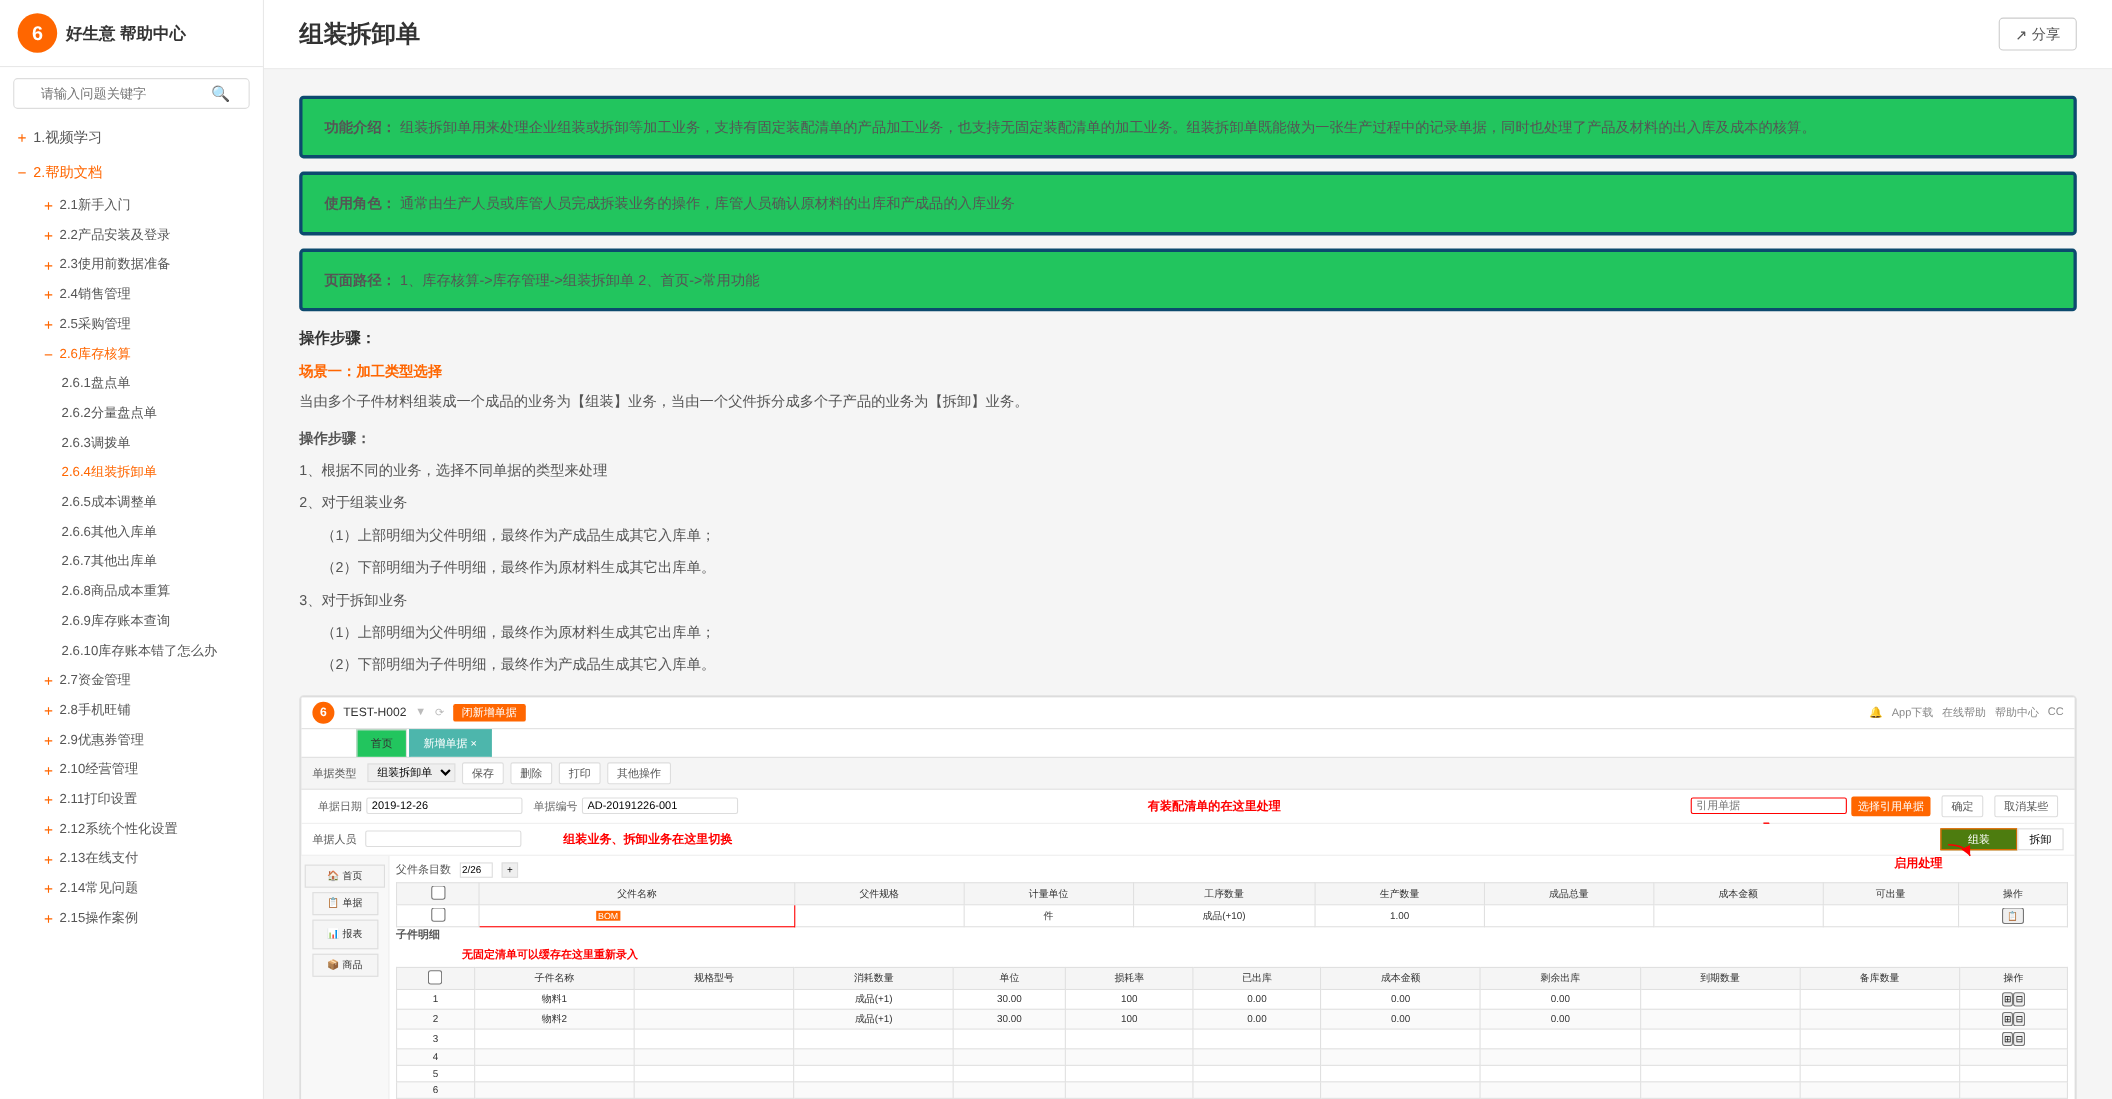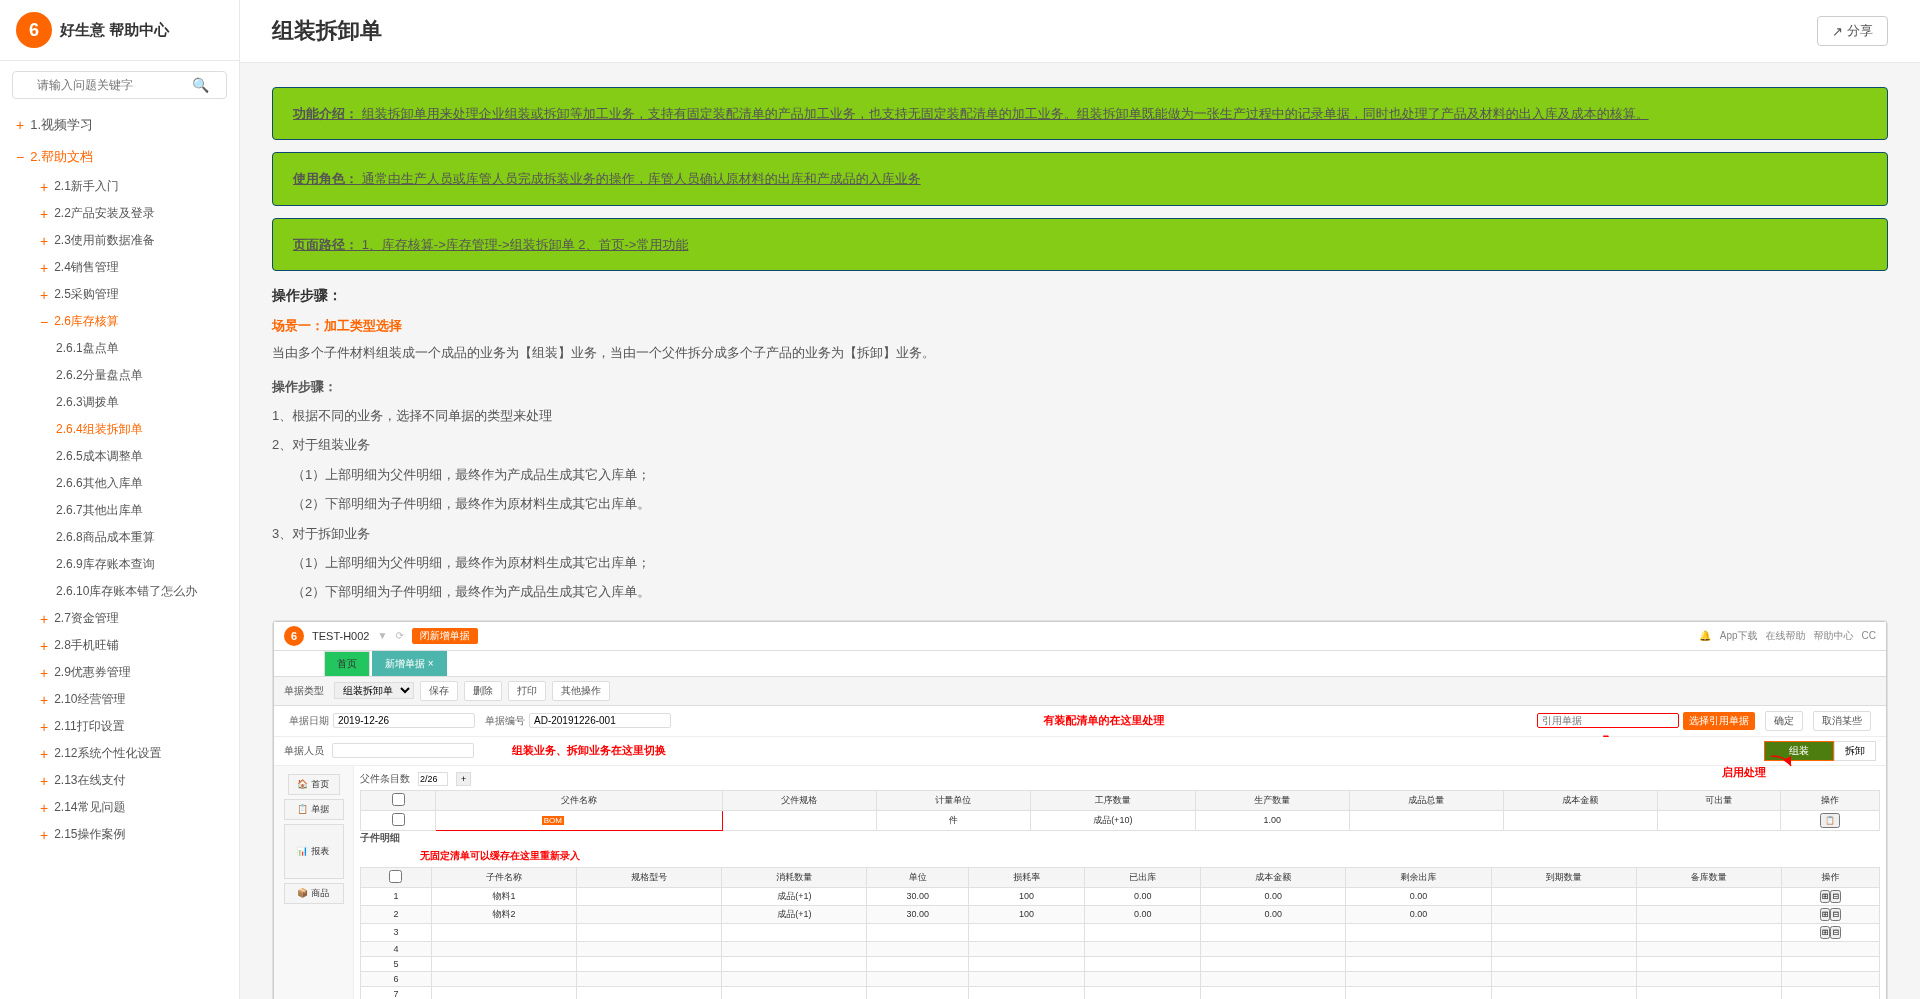--- a/index.html
+++ b/index.html
@@ -91,29 +91,28 @@
       font-size: 13px;
       color: #555;
       display: flex; align-items: center; gap: 4px;
     }
 
     .content-body {
       padding: 24px 32px;
       flex: 1;
     }
     .info-block {
-      background: #84cc16;
-      border: 1px solid #0c4a6e;
+      background: #22c55e;
+      border: 3px solid #0c4a6e;
       border-radius: 4px;
       padding: 14px 20px;
       margin-bottom: 12px;
       font-size: 13px;
       line-height: 1.8;
       color: #555;
-      text-decoration: underline;
     }
     .section-heading {
       font-weight: bold;
       font-size: 14px;
       margin-bottom: 10px;
       color: #333;
     }
     .sub-heading {
       font-weight: bold;
       font-size: 13px;
@@ -458,23 +457,23 @@
                   </marker>
                 </defs>
               </svg>
           </div>
         </div>
 
         <div class="app-content-area">
 
           <div class="app-sidebar-mini">
             <div style="display:flex;flex-direction:column;gap:4px;align-items:center;padding-top:4px;">
-              <div style="background:#f5f5f5;border:1px solid #ddd;padding:3px 5px;font-size:9px;cursor:pointer;width:52px;text-align:center;">🏠 首页</div>
+              <div style="background:#f5f5f5;border:1px solid #ddd;padding:3px 5px;font-size:9px;cursor:pointer;width:73px;text-align:center;">🏠 首页</div>
               <div style="background:#f5f5f5;border:1px solid #ddd;padding:3px 5px;font-size:9px;cursor:pointer;width:60px;text-align:center;">📋 单据</div>
-              <div style="background:#f5f5f5;border:1px solid #ddd;padding:20px 5px;font-size:9px;cursor:pointer;width:60px;text-align:center;">📊 报表</div>
+              <div style="background:#f5f5f5;border:1px solid #ddd;padding:6px 5px;font-size:9px;cursor:pointer;width:60px;text-align:center;">📊 报表</div>
               <div style="background:#f5f5f5;border:1px solid #ddd;padding:3px 5px;font-size:9px;cursor:pointer;width:60px;text-align:center;">📦 商品</div>
             </div>
           </div>
 
           <div class="app-main-content">
 
             <div style="margin-bottom:4px;display:flex;align-items:center;gap:8px;">
               <span style="font-size:10px;color:#555;">父件条目数</span>
               <input style="width: 30px; border: 1px solid rgb(221, 221, 221); font-size: 9px; padding: 1px;" type="text" value="2/26">
               <button style="font-size:9px;padding:1px 4px;border:1px solid #ddd;cursor:pointer;">+</button>

